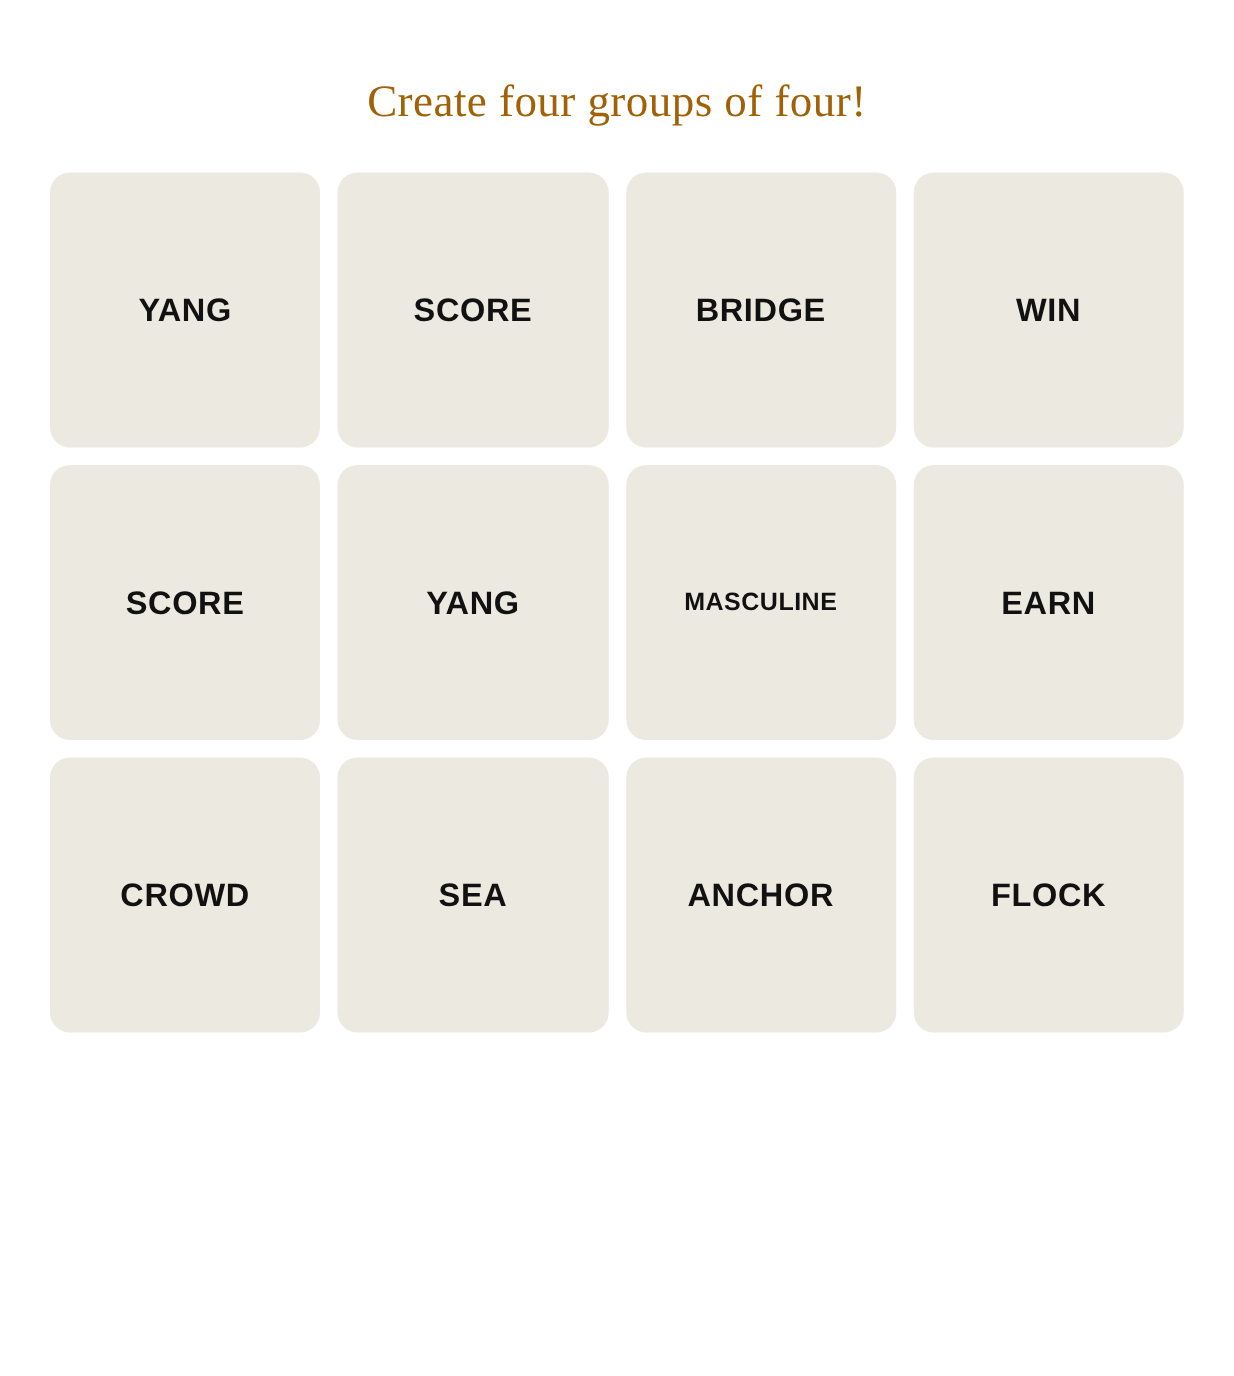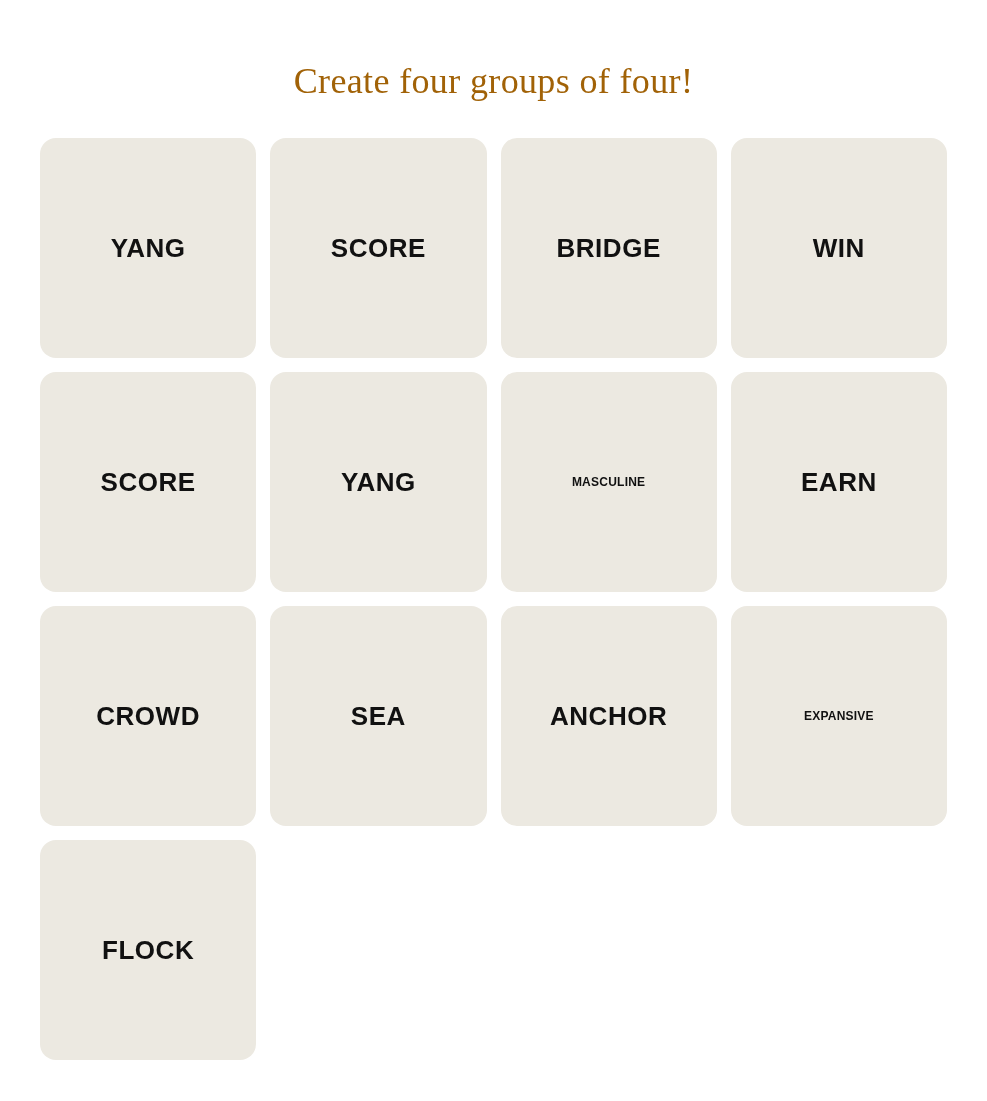--- a/index.html
+++ b/index.html
@@ -62,21 +62,21 @@
       font-family: 'Arial Black', 'Arial', sans-serif;
       font-weight: 900;
       font-size: 26px;
       color: #111111;
       text-align: center;
       padding: 10px;
       letter-spacing: 0.02em;
     }
 
     .card-label.small-text {
-      font-size: 12px;
+      font-size: 20px;
     }
   </style>
 </head>
 <body>
 
 <div class="page-container">
   <h1 class="page-title">Create four groups of four!</h1>
 
   <div class="grid" id="word-grid">
 
@@ -107,19 +107,16 @@
       <div class="card">
         <span class="card-label">CROWD</span>
       </div>
       <div class="card">
         <span class="card-label">SEA</span>
       </div>
       <div class="card">
         <span class="card-label">ANCHOR</span>
       </div>
       <div class="card">
-        <span class="card-label small-text">EXPANSIVE</span>
-      </div>
-      <div class="card">
         <span class="card-label">FLOCK</span>
       </div>
     </div>
 </div>
 
 </body></html>

